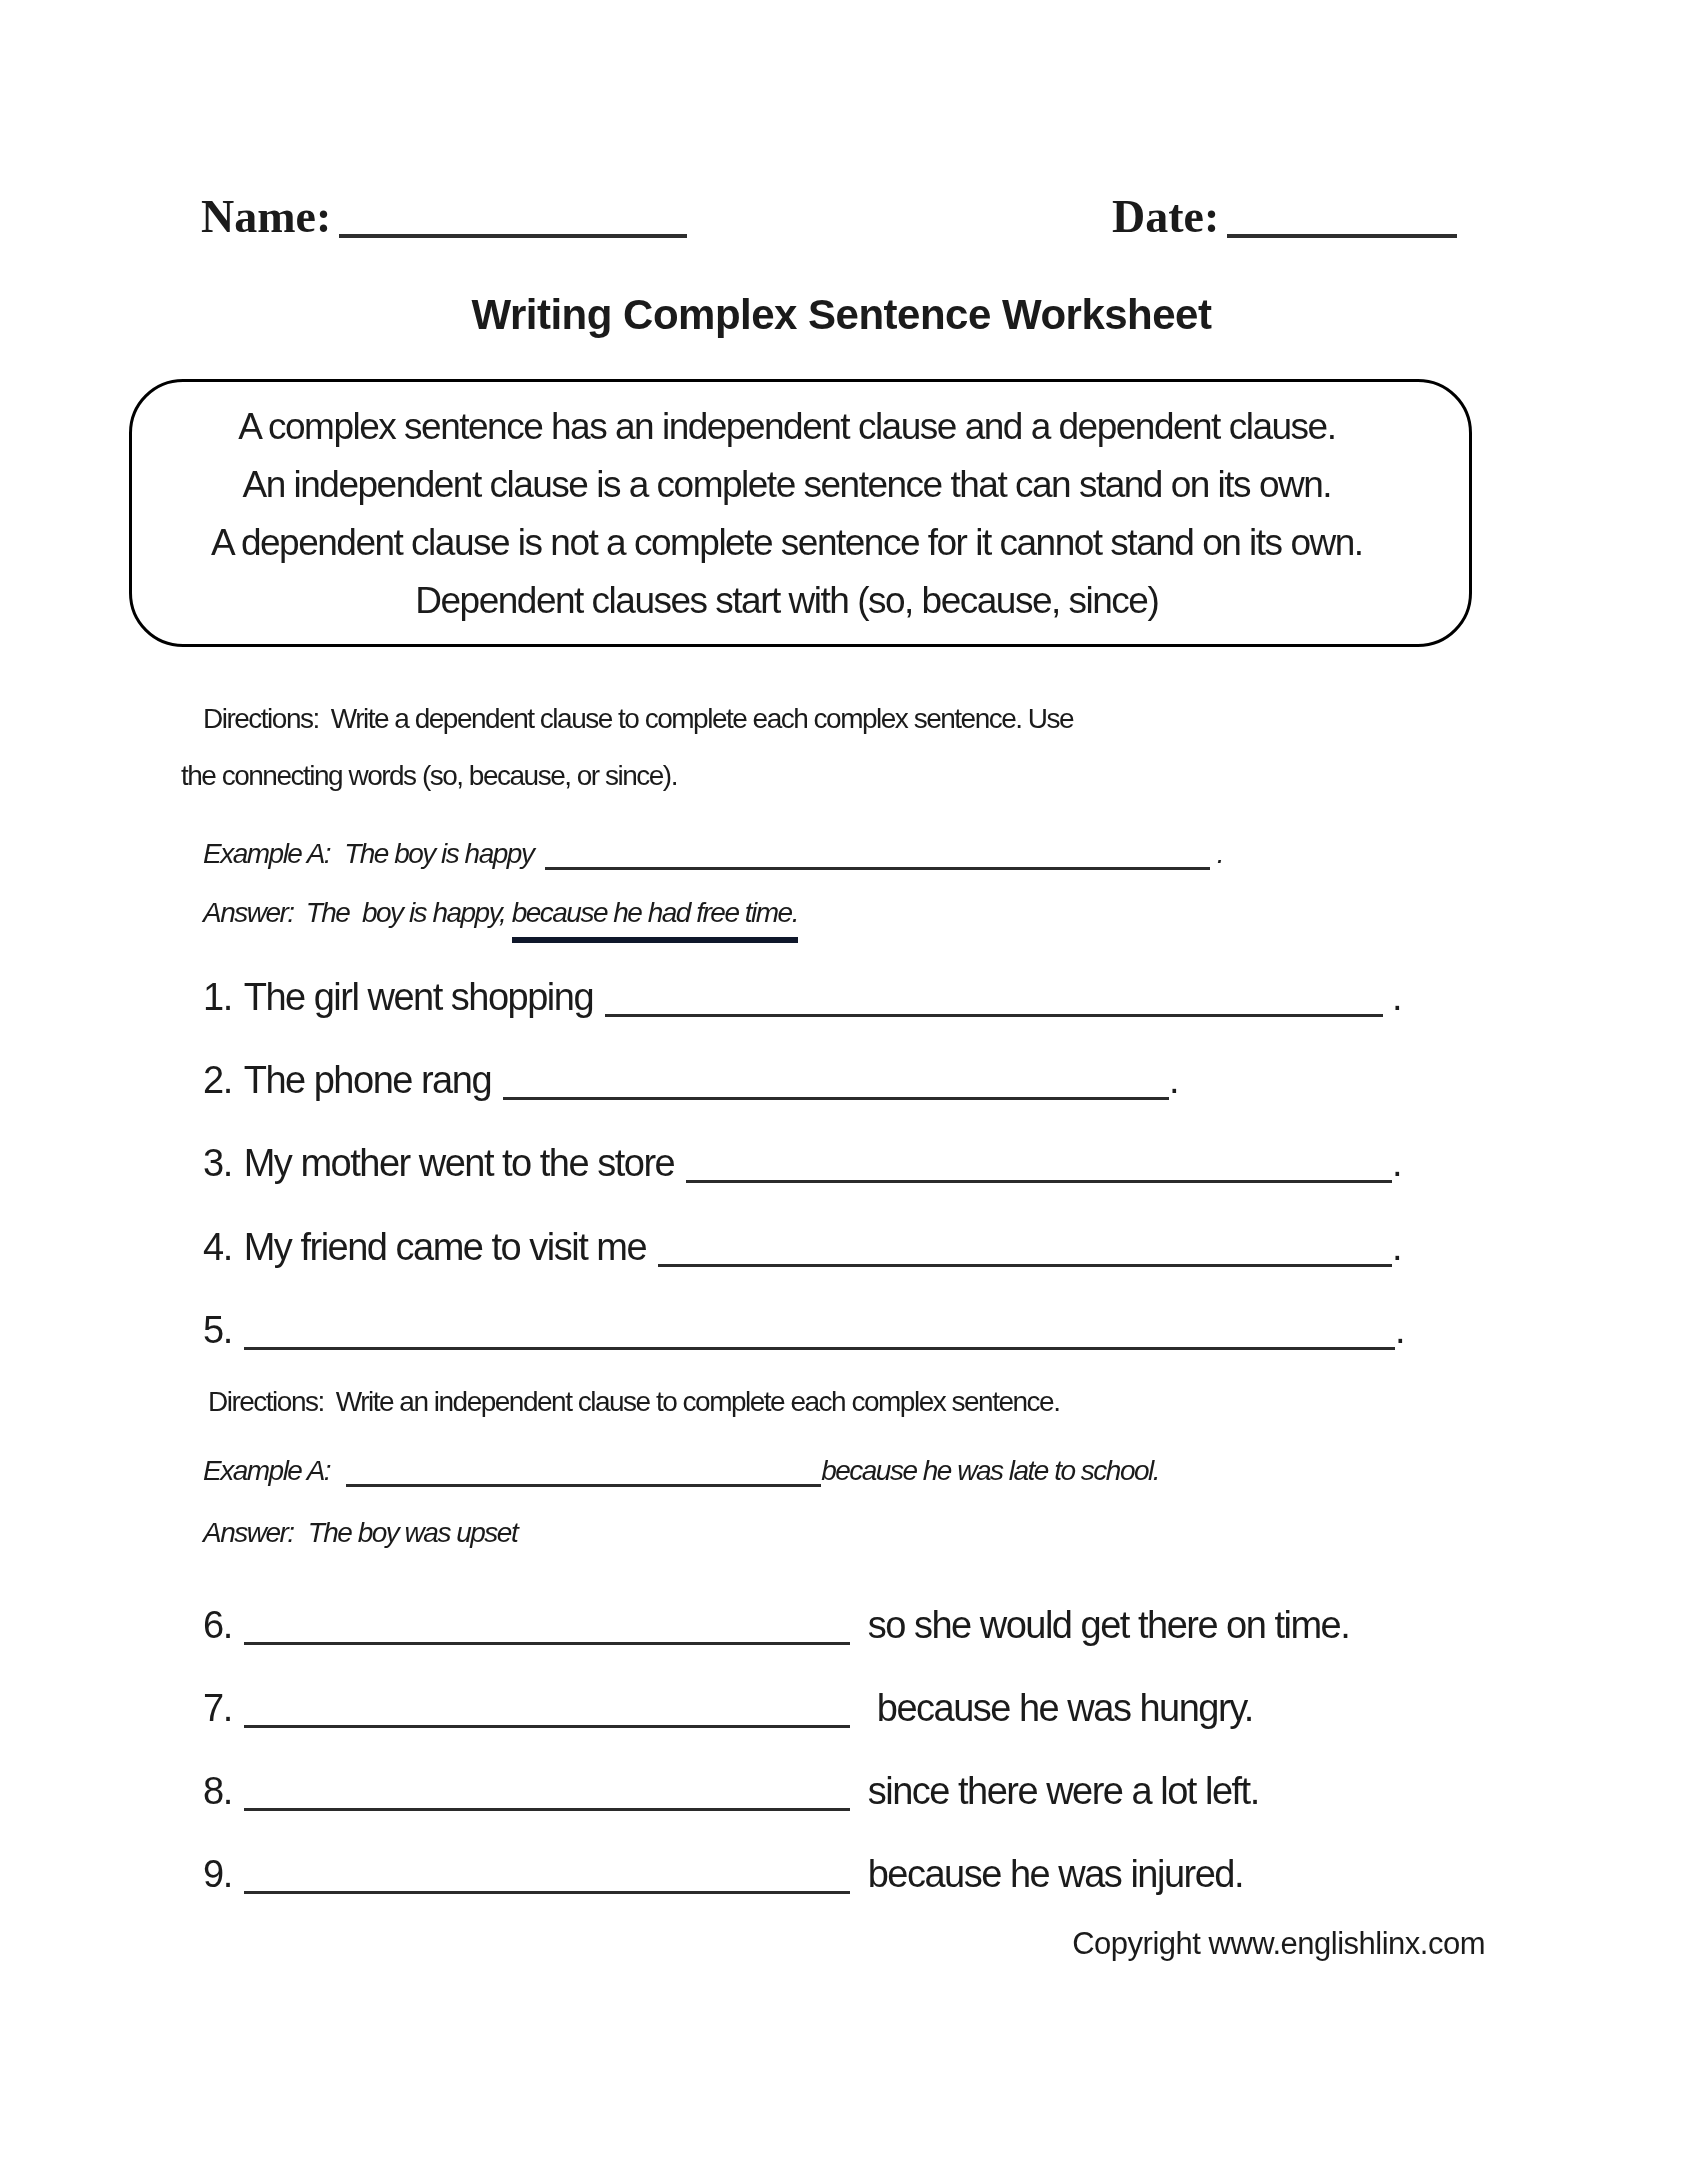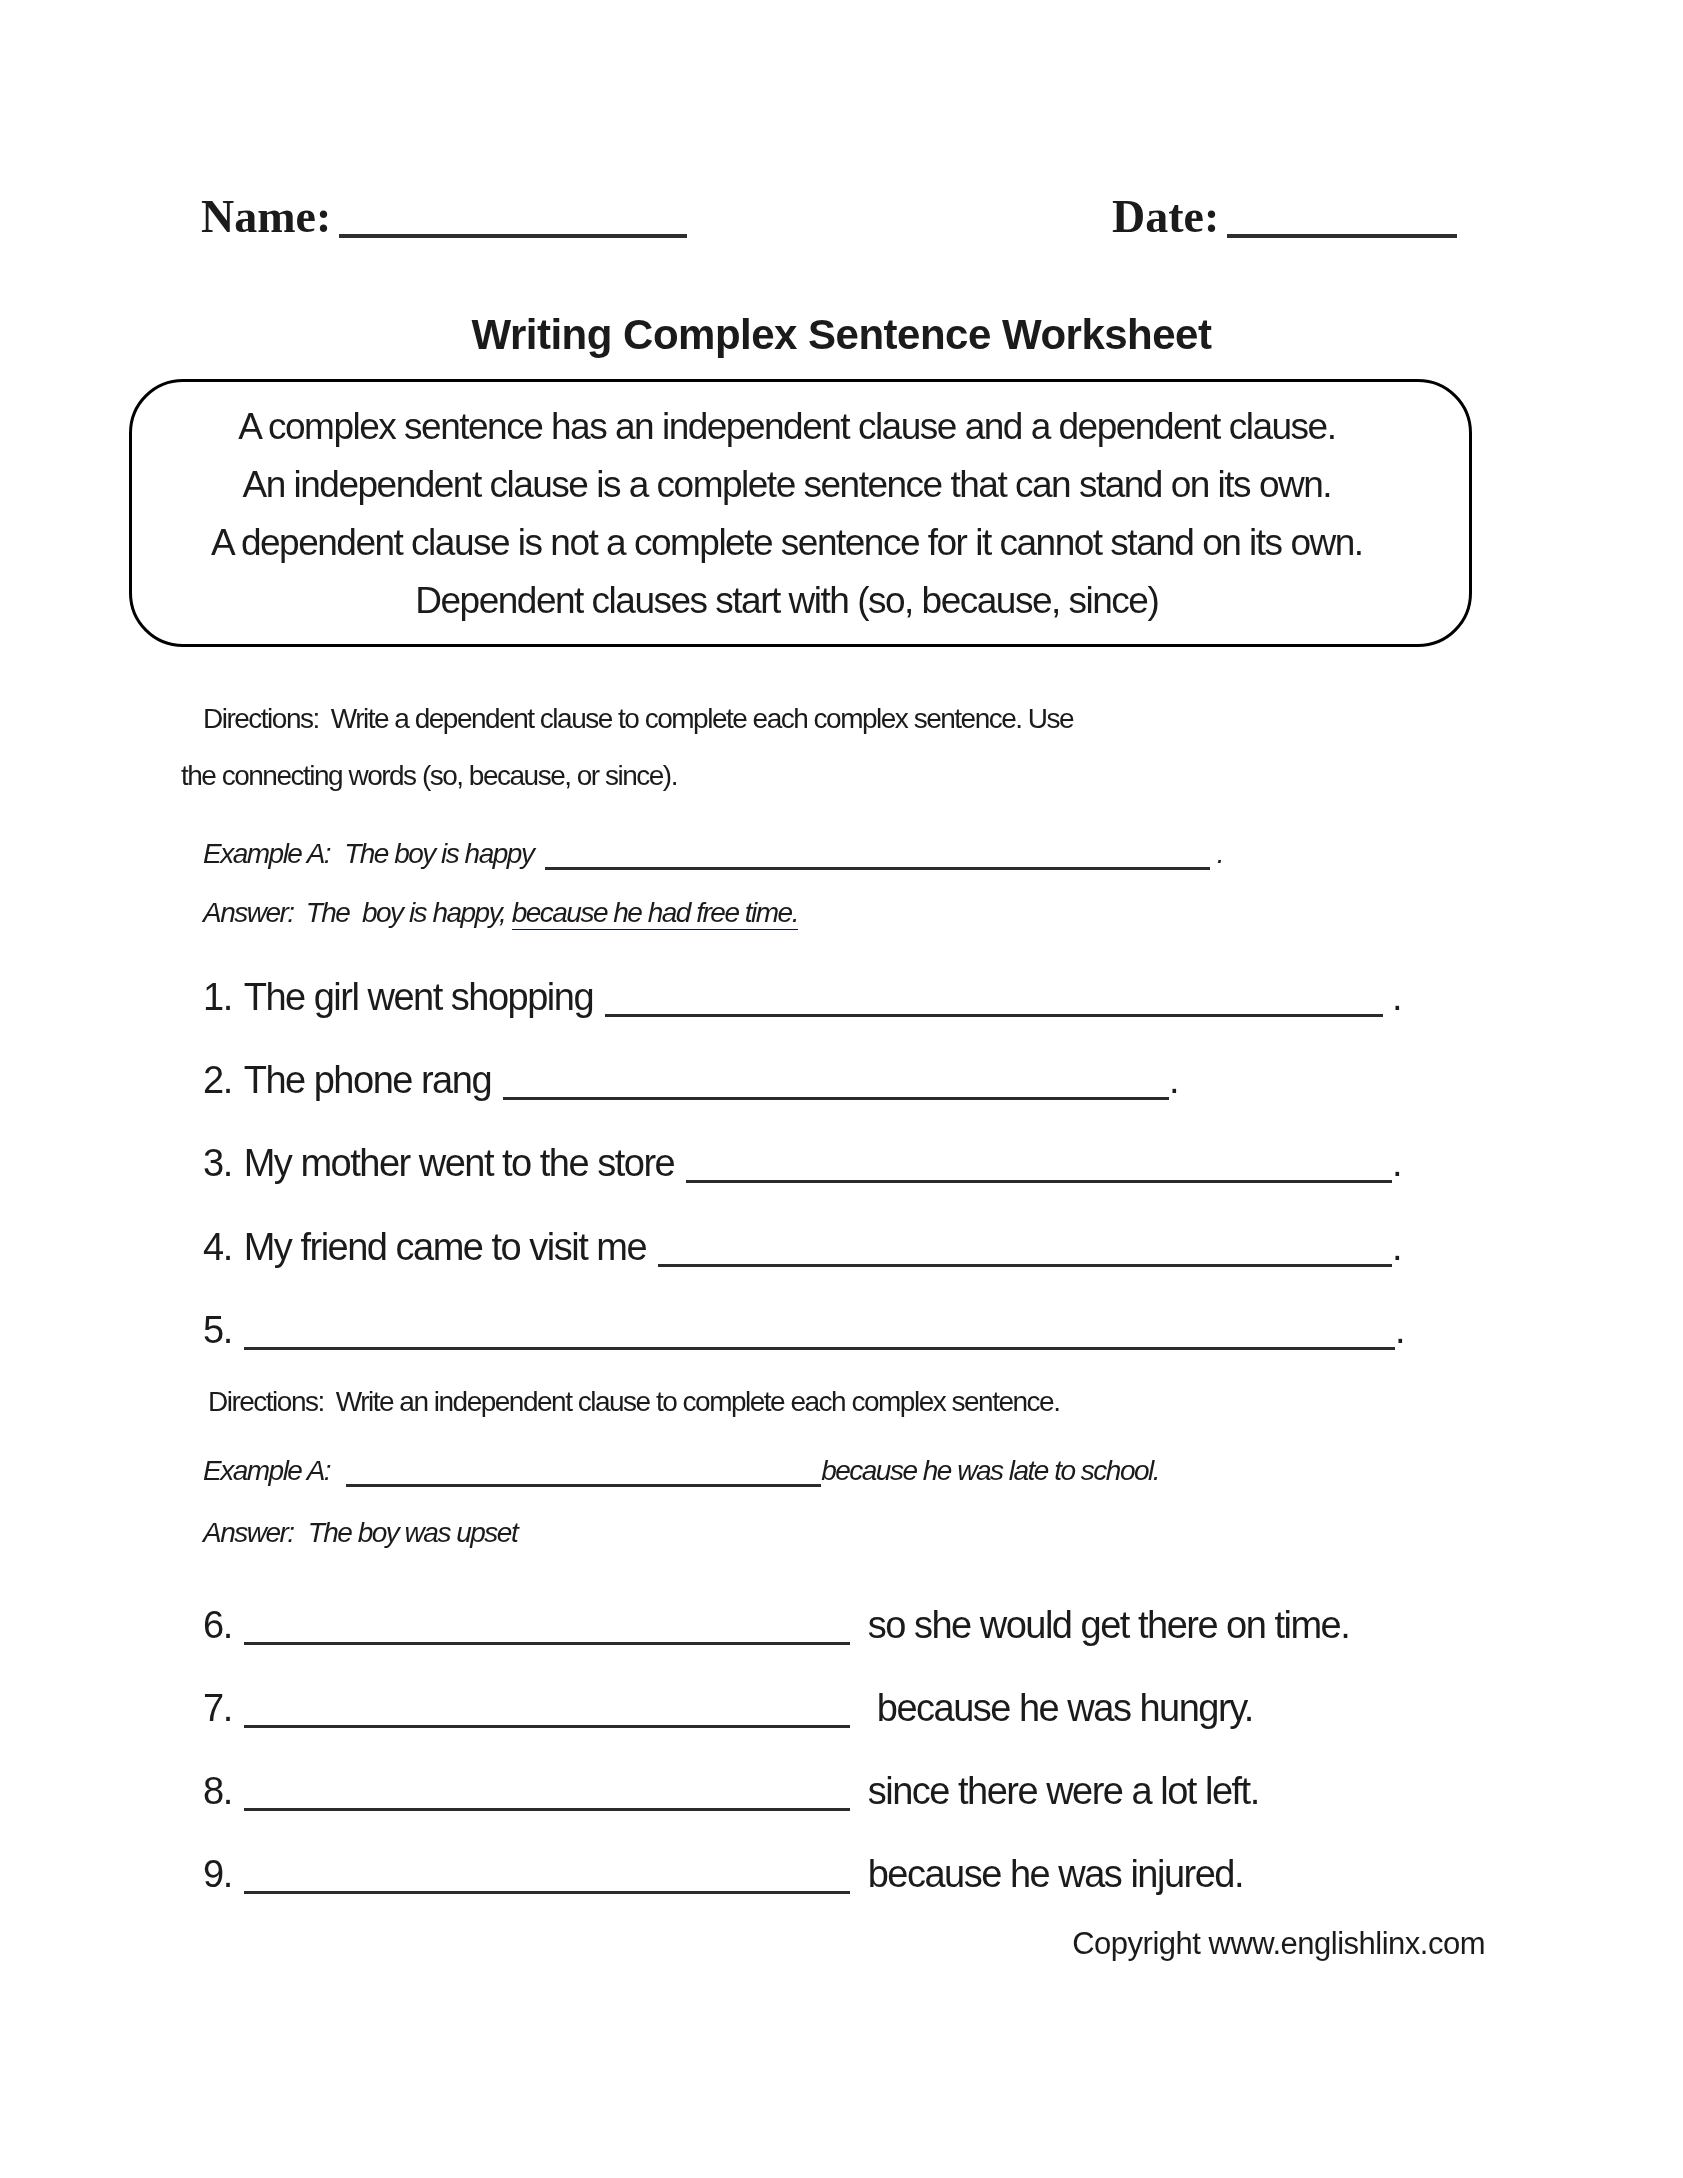--- a/index.html
+++ b/index.html
@@ -16,38 +16,38 @@
   .row span { white-space:pre; }
 
   
   .serif { font-family:"Liberation Serif", serif; font-weight:bold; font-size:46px; }
   .hline { border-bottom:4px solid #2e2e2e; transform:translateY(6px); }
   .b352 { width:348px; } .b232 { width:230px; }
   .ml8 { margin-left:8px; } .ml12 { margin-left:12px; } .ml14 { margin-left:14px; }
   .ml16 { margin-left:16px; } .ml18 { margin-left:18px; } .ml20 { }
 
   
-  .title { font-weight:bold; font-size:42px; letter-spacing:-0.5px; text-align:center;margin-top:20px; }
+  .title { font-weight:bold; font-size:42px; letter-spacing:-0.5px; text-align:center; }
 
   
   .box { border:3px solid #000000; border-radius:54px; }
   .boxtext { font-size:37px; letter-spacing:-1.5px; line-height:58px; white-space:nowrap;text-align:center; }
 
   
   .body38 { font-size:38px; letter-spacing:-1.5px; }
   .body40 { font-size:28px; letter-spacing:-1.5px; }
   .it { font-style:italic; }
 
   
   .blank { border-bottom:3px solid #2b2b2b; transform:translateY(7px); }
   .flex1 { flex:1 1 auto; }
   .b612 { width:606px; } .b480 { width:475px; }
 
   
-  .u { border-bottom:1px solid #0f172a; padding-bottom:0; }
+  .u { border-bottom:6px solid #0f172a; padding-bottom:8px; }
 
   .copyright { font-size:31px; letter-spacing:-0.5px; text-align:right; }
 
   
   .w1030 { width:1020px; } .w1210 { width:1198px; } .w985 { width:975px; } .w1213 { width:1201px; }
 </style>
 </head>
 <body>
 
 <div class="page">

